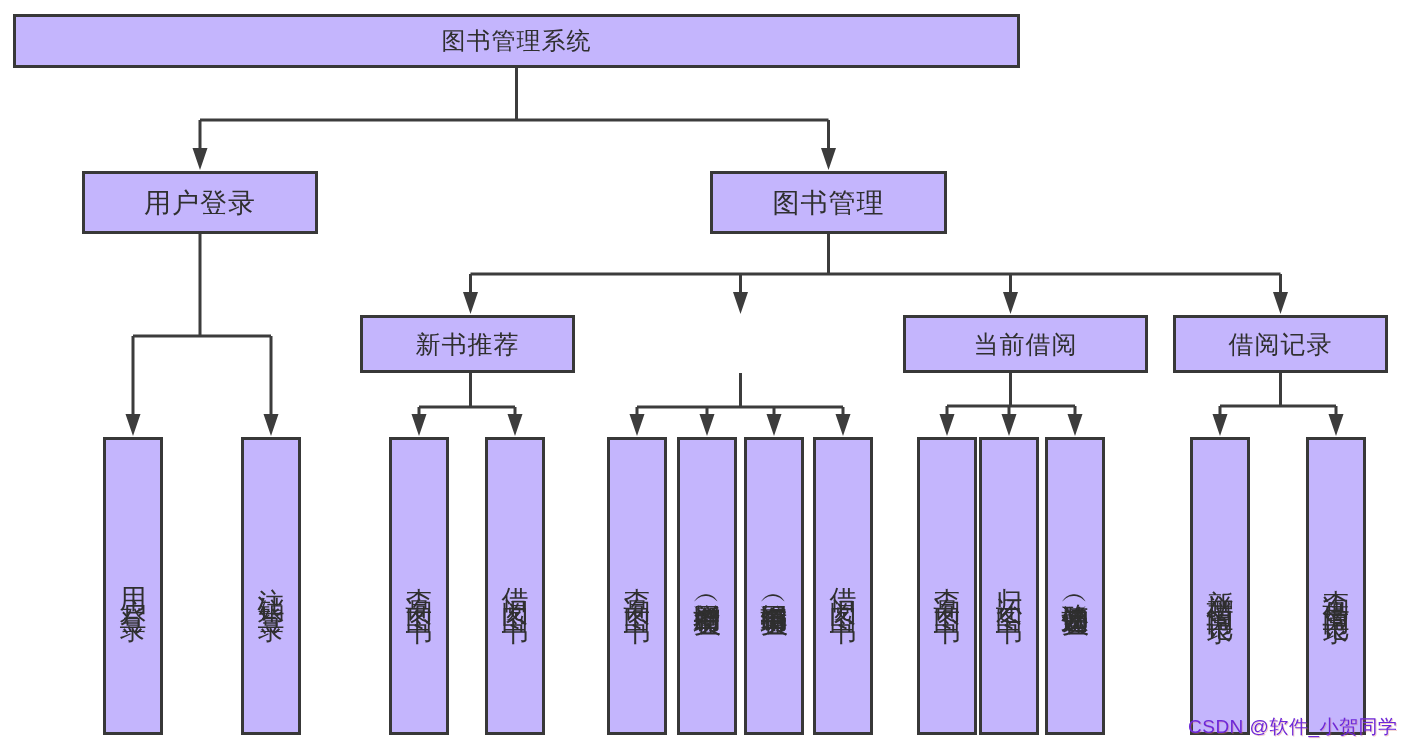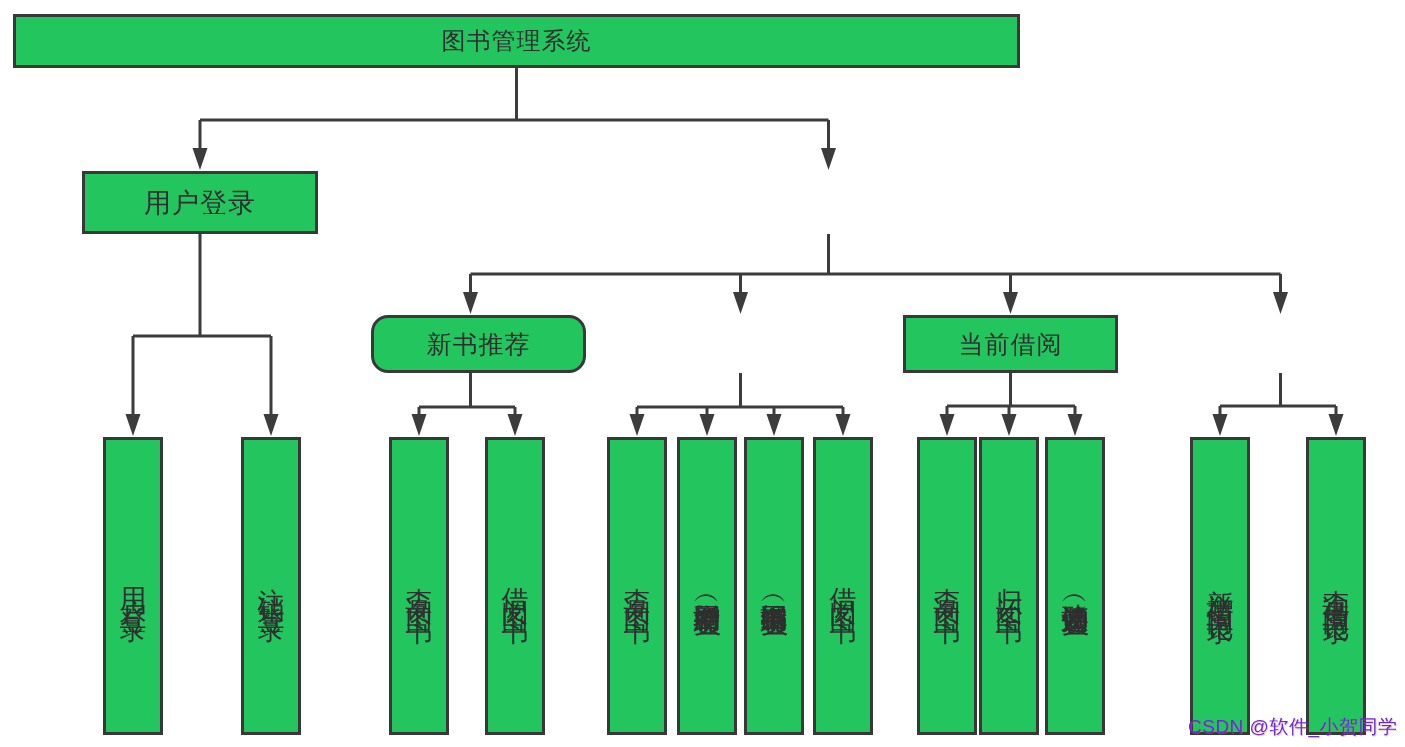--- a/index.html
+++ b/index.html
@@ -11,21 +11,21 @@
     font-family: "Liberation Sans", "DejaVu Sans", sans-serif;
     overflow: hidden;
   }
   #wires { position: absolute; left: 0; top: 0; z-index: 0; }
   #wires path.line { stroke: #3c3c3c; stroke-width: 3; fill: none; }
   #wires path.arrow { fill: #3c3c3c; stroke: none; }
   .box {
     position: absolute;
     box-sizing: border-box;
     border: 3px solid #383838;
-    background: #22c55e;
+    background: #c4b5fd;
     color: #2f2f2f;
     display: flex;
     align-items: center;
     justify-content: center;
     z-index: 1;
     text-align: center;
     white-space: nowrap;
   }
   .root { font-size: 24px; letter-spacing: 1px; }
   .l2   { font-size: 27px; letter-spacing: 1px; }
@@ -93,23 +93,25 @@
 
     <g>
       <path class="line" d="M1280.5 373 V407.5 M1220 406 H1336 M1220 406 V418 M1336 406 V418"></path>
       <path class="arrow" d="M1212.5 414 L1227.5 414 L1220 436 Z M1328.5 414 L1343.5 414 L1336 436 Z"></path>
     </g>
   </svg>
 
   <div class="box root" style="left:13px; top:14px; width:1007px; height:54px;">图书管理系统</div>
 
   <div class="box l2" style="left:82px; top:171px; width:236px; height:63px;">用户登录</div>
+  <div class="box l2" style="left:710px; top:171px; width:237px; height:63px;">图书管理</div>
 
-  <div class="box l3" style="left:371px; top:315px; width:215px; height:58px;border-radius:17px;">新书推荐</div>
-  <div class="box l3" style="left:903px; top:315px; width:215px; height:58px;">当前借阅</div>
+  <div class="box l3" style="left:360px; top:315px; width:215px; height:58px;">新书推荐</div>
+  <div class="box l3" style="left:903px; top:315px; width:245px; height:58px;">当前借阅</div>
+  <div class="box l3" style="left:1173px; top:315px; width:215px; height:58px;">借阅记录</div>
 
   <div class="box leaf" style="left:103px;">用户登录</div>
   <div class="box leaf" style="left:241px;">注销登录</div>
 
   <div class="box leaf" style="left:389px;">查询图书</div>
   <div class="box leaf" style="left:485px;">借阅图书</div>
 
   <div class="box leaf" style="left:607px;">查询图书</div>
   <div class="box leaf long" style="left:677px;">新增图书（管理员）</div>
   <div class="box leaf long" style="left:744px;">编辑图书（管理员）</div>

